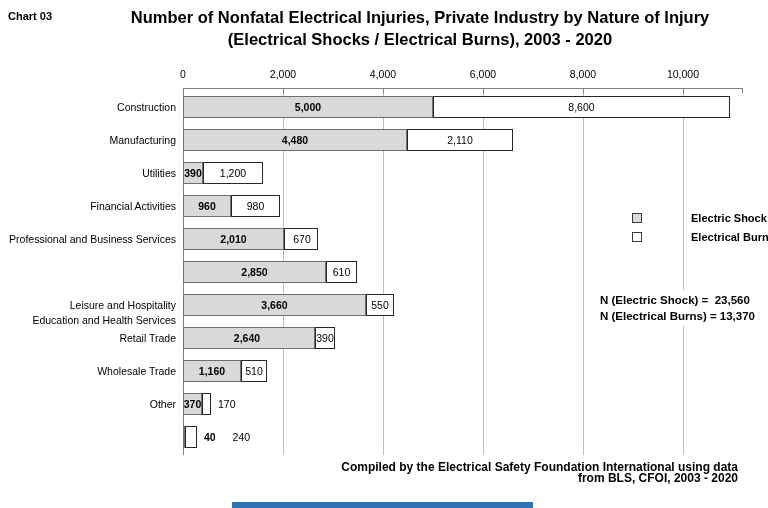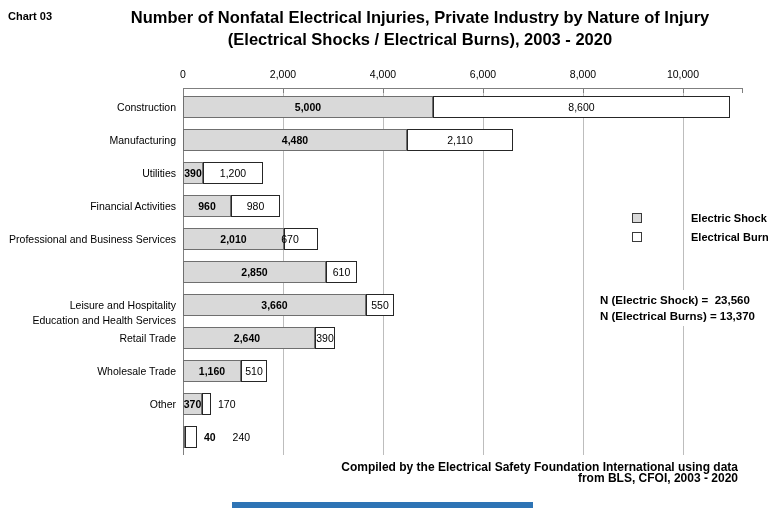--- a/index.html
+++ b/index.html
@@ -82,21 +82,21 @@
     <div class="abs val val-burns" style="left: 203px; top: 162px; width: 60px;">1,200</div>
     <div class="abs cat-label" style="top: 195px;">Financial Activities</div>
     <div class="abs seg seg-shock" style="left: 183px; top: 195px; width: 48px; background: rgb(217, 217, 217);"></div>
     <div class="abs seg seg-burns" style="left: 231px; top: 195px; width: 49px; background: rgb(255, 255, 255);"></div>
     <div class="abs val val-shock" style="left: 183px; top: 195px; width: 48px;">960</div>
     <div class="abs val val-burns" style="left: 231px; top: 195px; width: 49px;">980</div>
     <div class="abs cat-label" style="top: 228px;">Professional and Business Services</div>
     <div class="abs seg seg-shock" style="left: 183px; top: 228px; width: 101px; background: rgb(217, 217, 217);"></div>
     <div class="abs seg seg-burns" style="left: 284px; top: 228px; width: 34px; background: rgb(255, 255, 255);"></div>
     <div class="abs val val-shock" style="left: 183px; top: 228px; width: 101px;">2,010</div>
-    <div class="abs val val-burns" style="left: 280px; top: 228px; width: 20px;">670</div>
+    <div class="abs val val-burns" style="left: 292px; top: 228px; width: 20px;">670</div>
     <div class="abs cat-label" style="top: 261px; margin-top: 48px;">Education and Health Services</div>
     <div class="abs seg seg-shock" style="left: 183px; top: 261px; width: 143px; background: rgb(217, 217, 217);"></div>
     <div class="abs seg seg-burns" style="left: 326px; top: 261px; width: 31px; background: rgb(255, 255, 255);"></div>
     <div class="abs val val-shock" style="left: 183px; top: 261px; width: 143px;">2,850</div>
     <div class="abs val val-burns" style="left: 326px; top: 261px; width: 31px;">610</div>
     <div class="abs cat-label" style="top: 294px;">Leisure and Hospitality</div>
     <div class="abs seg seg-shock" style="left: 183px; top: 294px; width: 183px; background: rgb(217, 217, 217);"></div>
     <div class="abs seg seg-burns" style="left: 366px; top: 294px; width: 28px; background: rgb(255, 255, 255);"></div>
     <div class="abs val val-shock" style="left: 183px; top: 294px; width: 183px;">3,660</div>
     <div class="abs val val-burns" style="left: 366px; top: 294px; width: 28px;">550</div>

